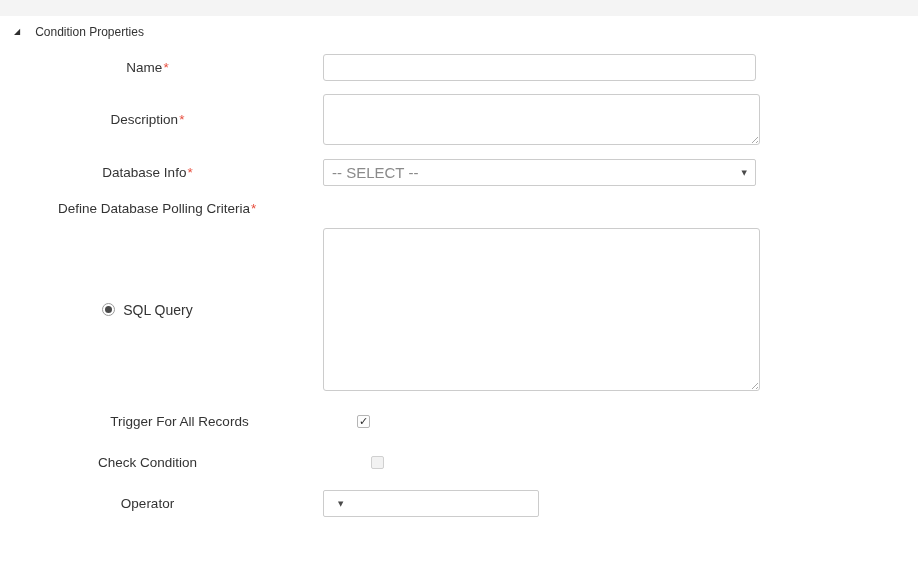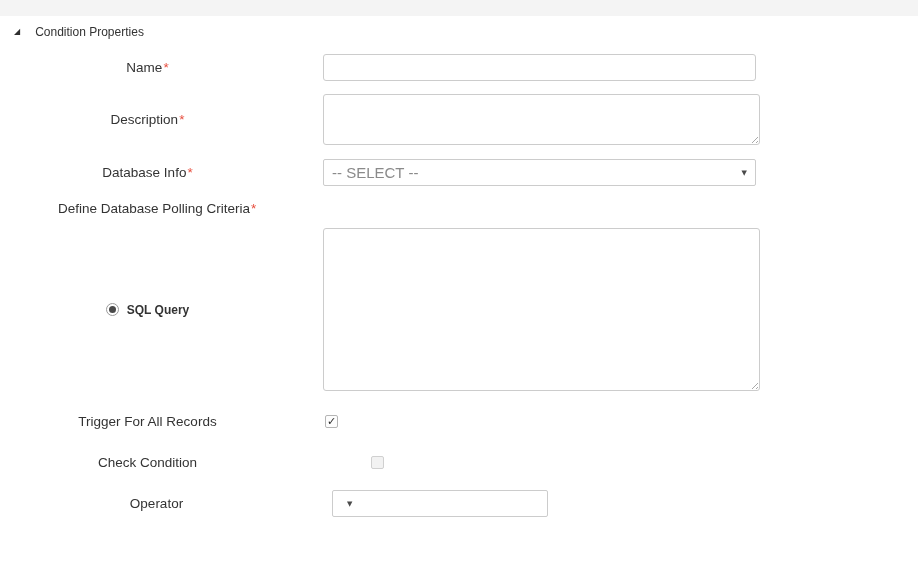--- a/index.html
+++ b/index.html
@@ -142,23 +142,23 @@
     font-family: "DejaVu Sans", sans-serif;
     font-size: 11px; line-height: 1; color: #2b2b2b; font-weight: bold;
     margin-top: -1px;
   }
 
   
   .row-name        { margin-top: 12px; }
   .row-desc        { margin-top: 13px; }
   .row-dbinfo      { margin-top: 14px; }
   .row-sql         { margin-top: 11px; }
-  .row-trigger     { margin-top: 22px; height: 17px; }
+  .row-trigger     { margin-top: 22px; height: 17px; padding-left: 32px; }
   .row-check       { margin-top: 24px; height: 17px; gap: 46px; }
-  .row-operator    { margin-top: 19px; padding-left: 9px; }
+  .row-operator    { margin-top: 19px; }
 </style>
 </head>
 <body>
 
 <div class="dialog">
 
 
   <div class="band"></div>
 
   <div class="section-row">
@@ -205,21 +205,21 @@
   <div class="criteria-row">
     <span class="criteria-label">Define Database Polling Criteria</span>
       <span class="req">*</span>
   </div>
 
   <div class="row row-sql">
     <div class="lbl-cell">
       <span class="radio">
           <span class="dot"></span>
         </span>
-      <span style="font-size:12px;font-weight:bold;">SQL Query</span>
+      <span style="font-size:14px;">SQL Query</span>
     </div>
     <div class="ctl-cell">
       <span class="ta-wrap">
         <textarea class="ta big" style=""></textarea>
         <span class="grip"></span>
       </span>
     </div>
   </div>
 
   <div class="row row-trigger">

